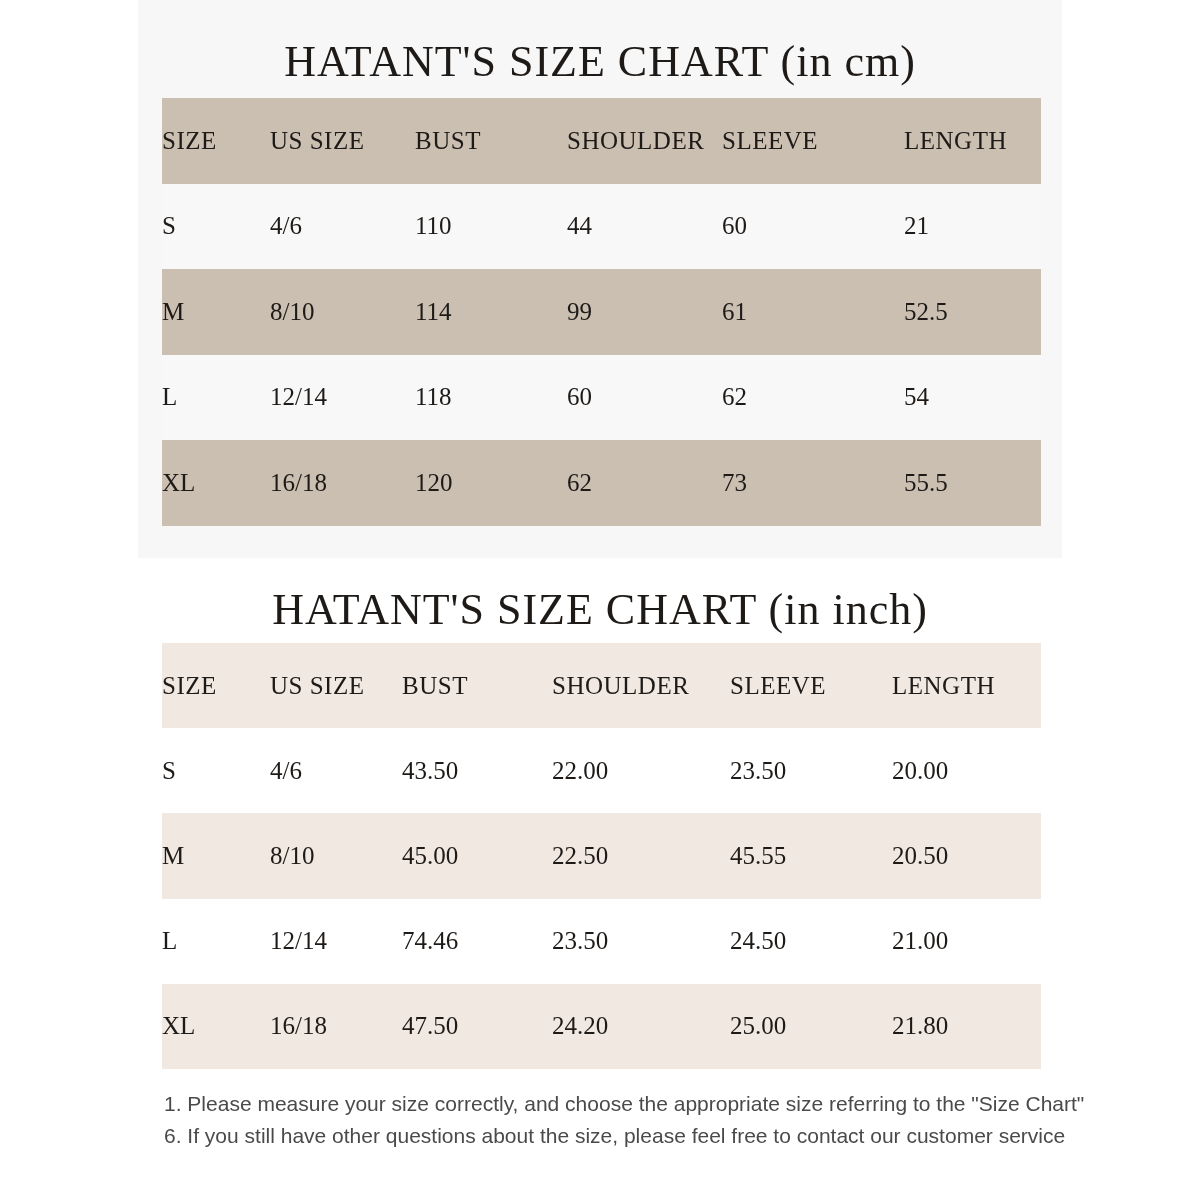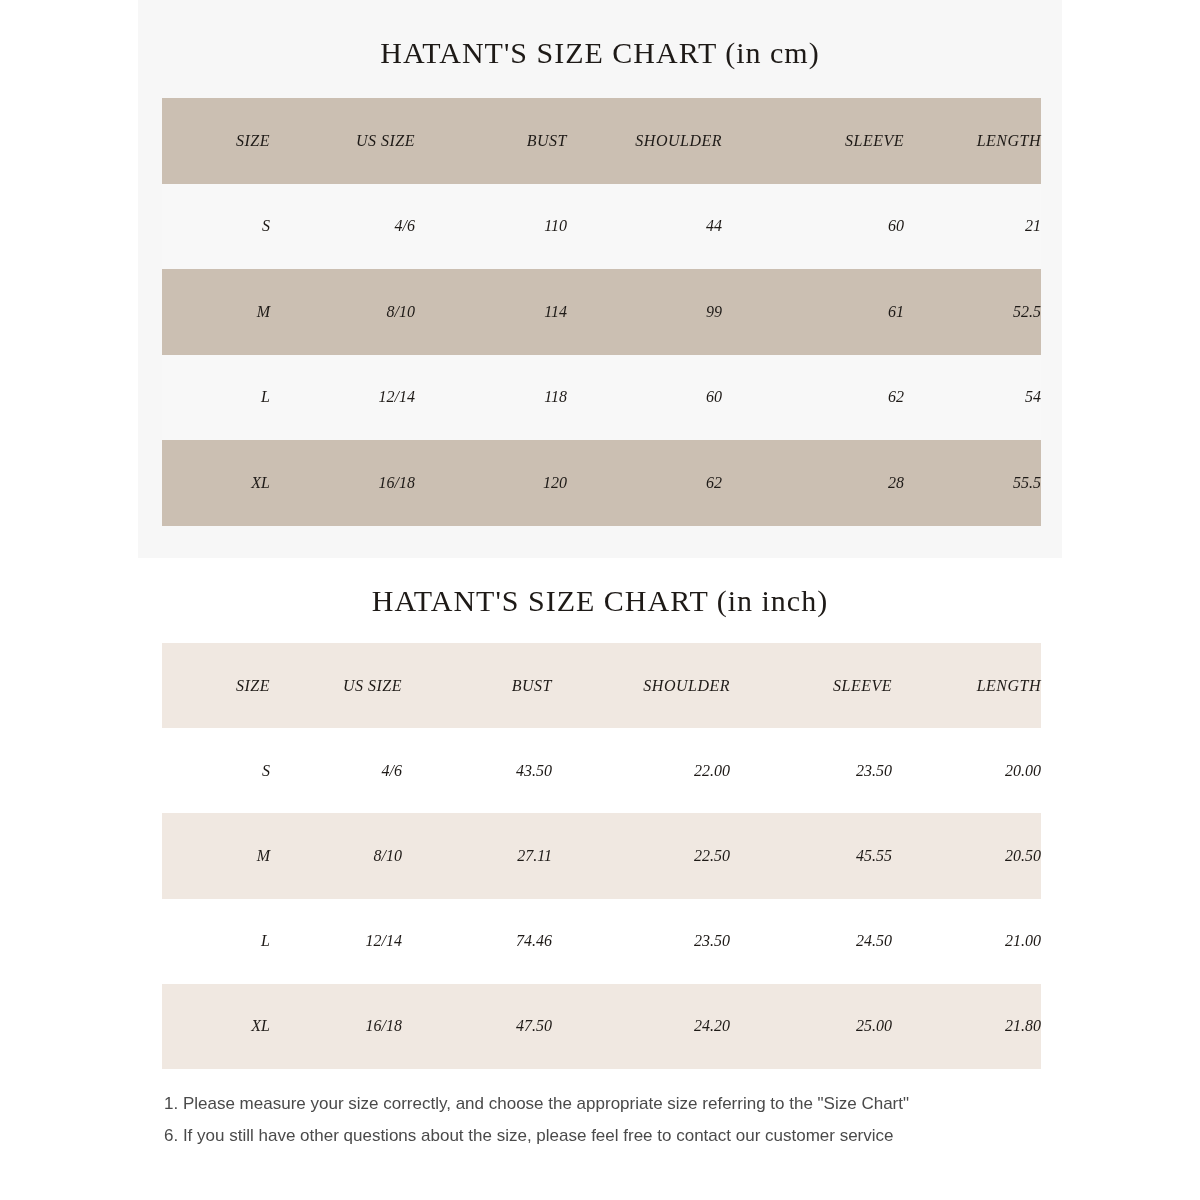--- a/index.html
+++ b/index.html
@@ -1,32 +1,32 @@
 <!DOCTYPE html>
 <html><head>
 <meta charset="utf-8">
 <style>
   html, body { margin:0; padding:0; }
   body { width:1200px; height:1200px; background:#ffffff; position:relative; overflow:hidden; font-family:"Liberation Serif","DejaVu Serif",serif; color:#1e1a17; }
   .panel-top { position:absolute; left:138px; top:0; width:924px; height:558px; background:#f7f7f7; }
-  .title { position:absolute; left:0; width:1200px; text-align:center; font-size:30px; letter-spacing:1px; color:#1e1a17; font-family:"Liberation Serif","DejaVu Serif",serif; }
+  .title { position:absolute; left:0; width:1200px; text-align:center; font-size:44px; letter-spacing:1px; color:#1e1a17; font-family:"Liberation Serif","DejaVu Serif",serif; }
   .t1 { top:36px; }
   .t2 { top:584px; }
   table.chart { position:absolute; left:162px; width:879px; border-collapse:collapse; table-layout:fixed; font-family:"Liberation Serif","DejaVu Serif",serif; }
-  table.chart td, table.chart th { text-align:right; font-weight:normal; padding:0; font-size:16px;font-style:italic; }
+  table.chart td, table.chart th { text-align:left; font-weight:normal; padding:0; font-size:25px; }
   .chart1 { top:98px; }
   .chart2 { top:643px; }
   .chart1 tr { height:85.5px; }
   .chart2 tr { height:85.2px; }
   .chart1 .dark { background:#cbbfb2; }
   .chart1 .light { background:#f8f8f8; }
   .chart2 .dark { background:#f0e8e1; }
   .chart2 .light { background:#ffffff; }
   th { letter-spacing:0.5px; }
-  .notes { position:absolute; left:164px; top:1088px; font-family:"Liberation Sans","DejaVu Sans",sans-serif; font-size:17px; color:#4a4a4a; line-height:32px; }
+  .notes { position:absolute; left:164px; top:1088px; font-family:"Liberation Sans","DejaVu Sans",sans-serif; font-size:21px; color:#4a4a4a; line-height:32px; }
   .notes div { white-space:nowrap; }
 </style>
 </head>
 <body>
 
 <div class="panel-top"></div>
 
 <div class="title t1">HATANT'S SIZE CHART (in cm)</div>
 
 <table class="chart chart1">
@@ -69,21 +69,21 @@
     <td>118</td>
     <td>60</td>
     <td>62</td>
     <td>54</td>
   </tr>
   <tr class="dark">
     <td>XL</td>
     <td>16/18</td>
     <td>120</td>
     <td>62</td>
-    <td>28</td>
+    <td>73</td>
     <td>55.5</td>
   </tr>
 </tbody>
   </table>
 
 <div class="title t2">HATANT'S SIZE CHART (in inch)</div>
 
 <table class="chart chart2">
   <colgroup>
       <col style="width:108px">
@@ -106,21 +106,21 @@
     <td>S</td>
     <td>4/6</td>
     <td>43.50</td>
     <td>22.00</td>
     <td>23.50</td>
     <td>20.00</td>
   </tr>
   <tr class="dark">
     <td>M</td>
     <td>8/10</td>
-    <td>27.11</td>
+    <td>45.00</td>
     <td>22.50</td>
     <td>45.55</td>
     <td>20.50</td>
   </tr>
   <tr class="light">
     <td>L</td>
     <td>12/14</td>
     <td>74.46</td>
     <td>23.50</td>
     <td>24.50</td>

